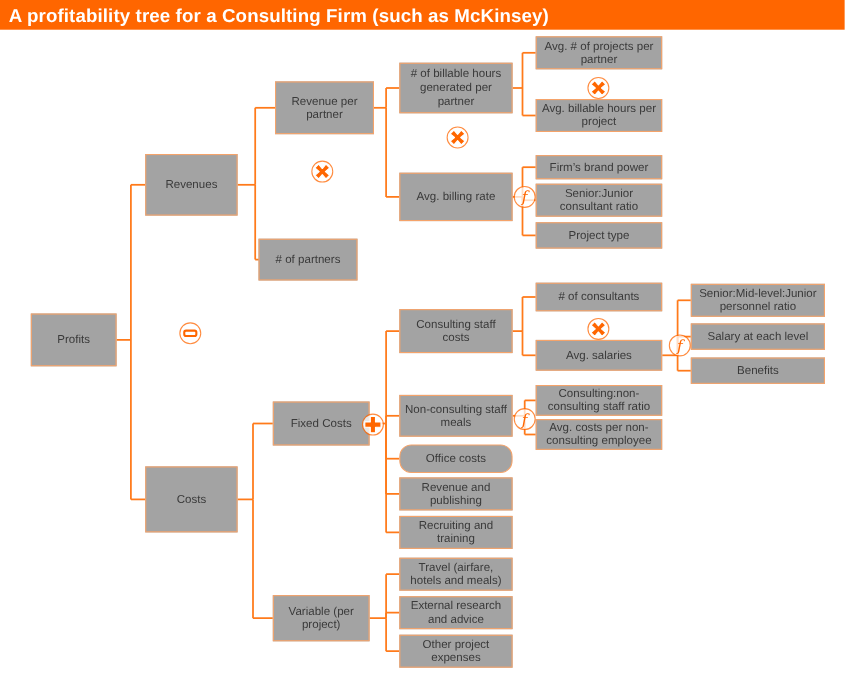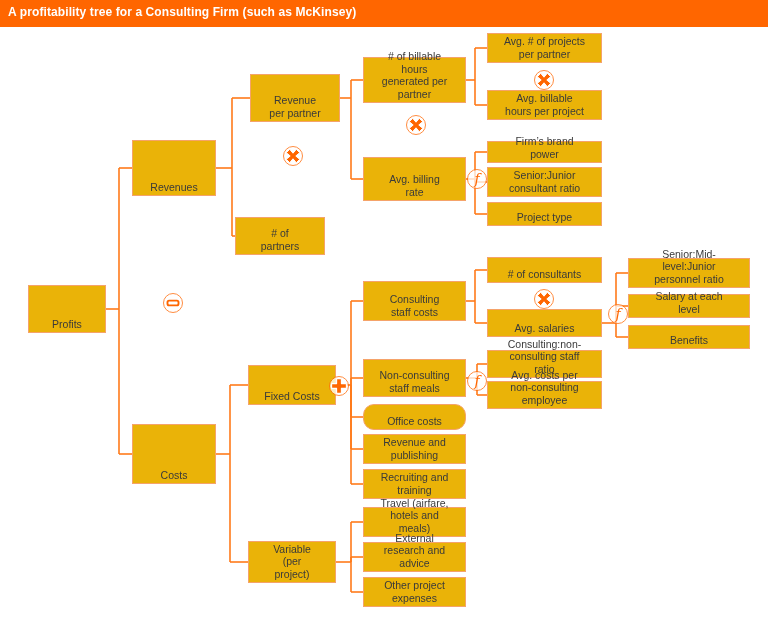--- a/index.html
+++ b/index.html
@@ -9,43 +9,43 @@
     font-family:"Liberation Sans", sans-serif;
     overflow:hidden;
     position:relative;
   }
   #title-bar{
     position:absolute;left:0;top:0;width:768px;height:27px;
     background:#FF6600;
   }
   #title-text{
     position:absolute;left:8px;top:5px;
-    color:#ffffff;font-size:12px;font-weight:bold;
+    color:#ffffff;font-size:17px;font-weight:bold;
     letter-spacing:0.1px;white-space:nowrap;
   }
   #canvas{
     position:absolute;left:0;top:0;width:768px;height:622px;
   }
   #svg-links{
     position:absolute;left:0;top:0;width:768px;height:622px;
     pointer-events:none;
   }
   .node{
     position:absolute;
     box-sizing:border-box;
     border:1px solid #F5A36A;
-    background:#eab308;
+    background:#a3a3a3;
     color:#3a3a3a;
     font-size:10.5px;
     line-height:12.5px;
     display:flex;
-    align-items:flex-end;
+    align-items:center;
     justify-content:center;
     text-align:center;
-    padding:2px 15px;
+    padding:2px 4px;
     z-index:3;
   }
   .op{
     position:absolute;
     width:22px;height:22px;
     z-index:4;
   }
   .op svg{display:block;}
 </style>
 </head>

